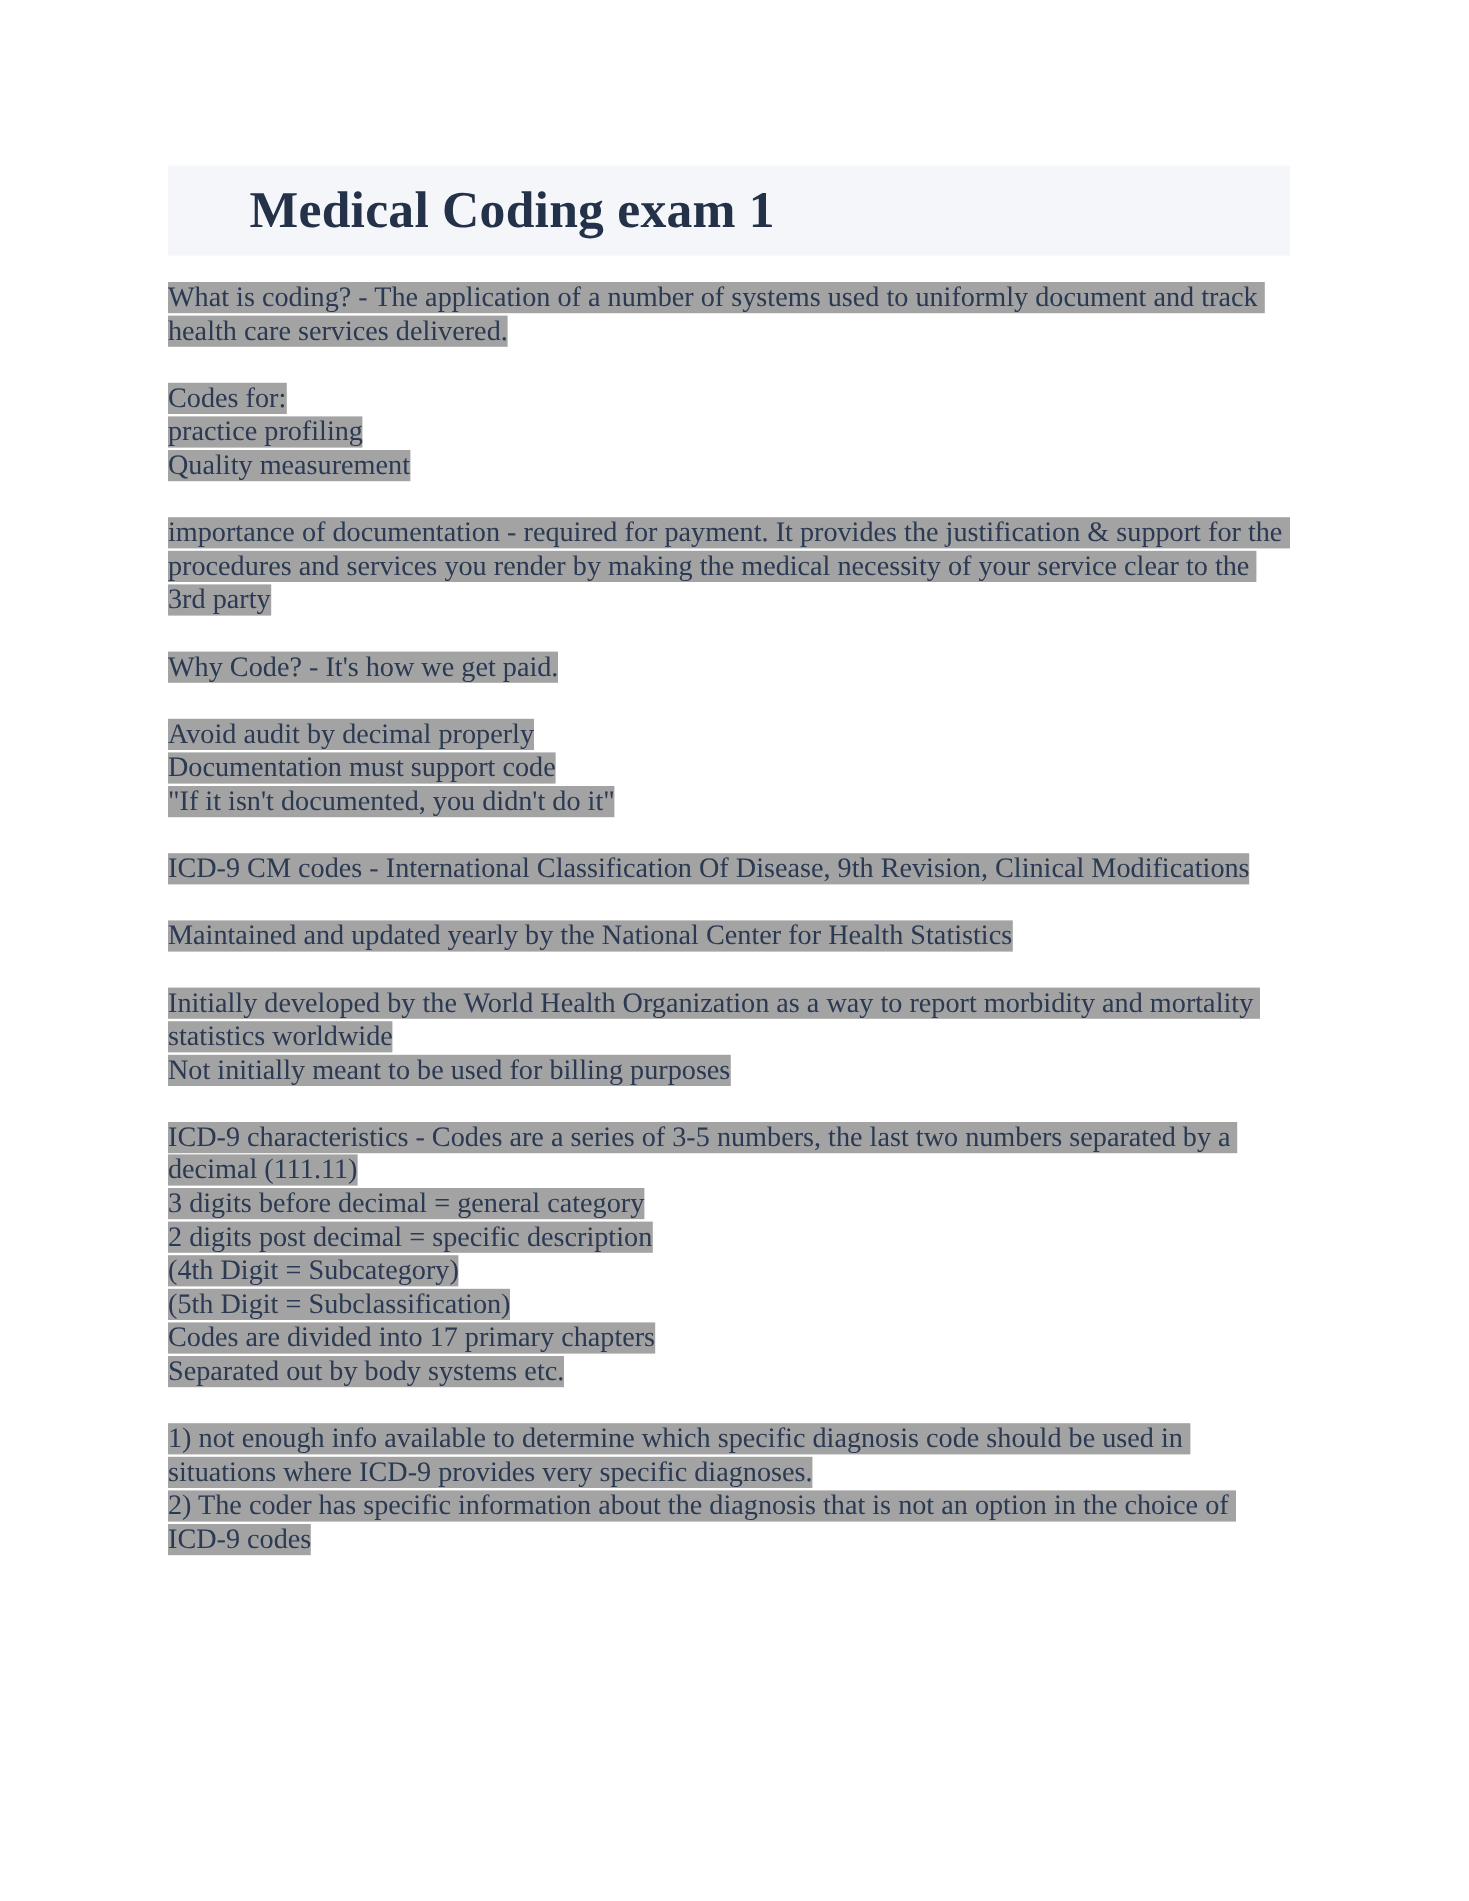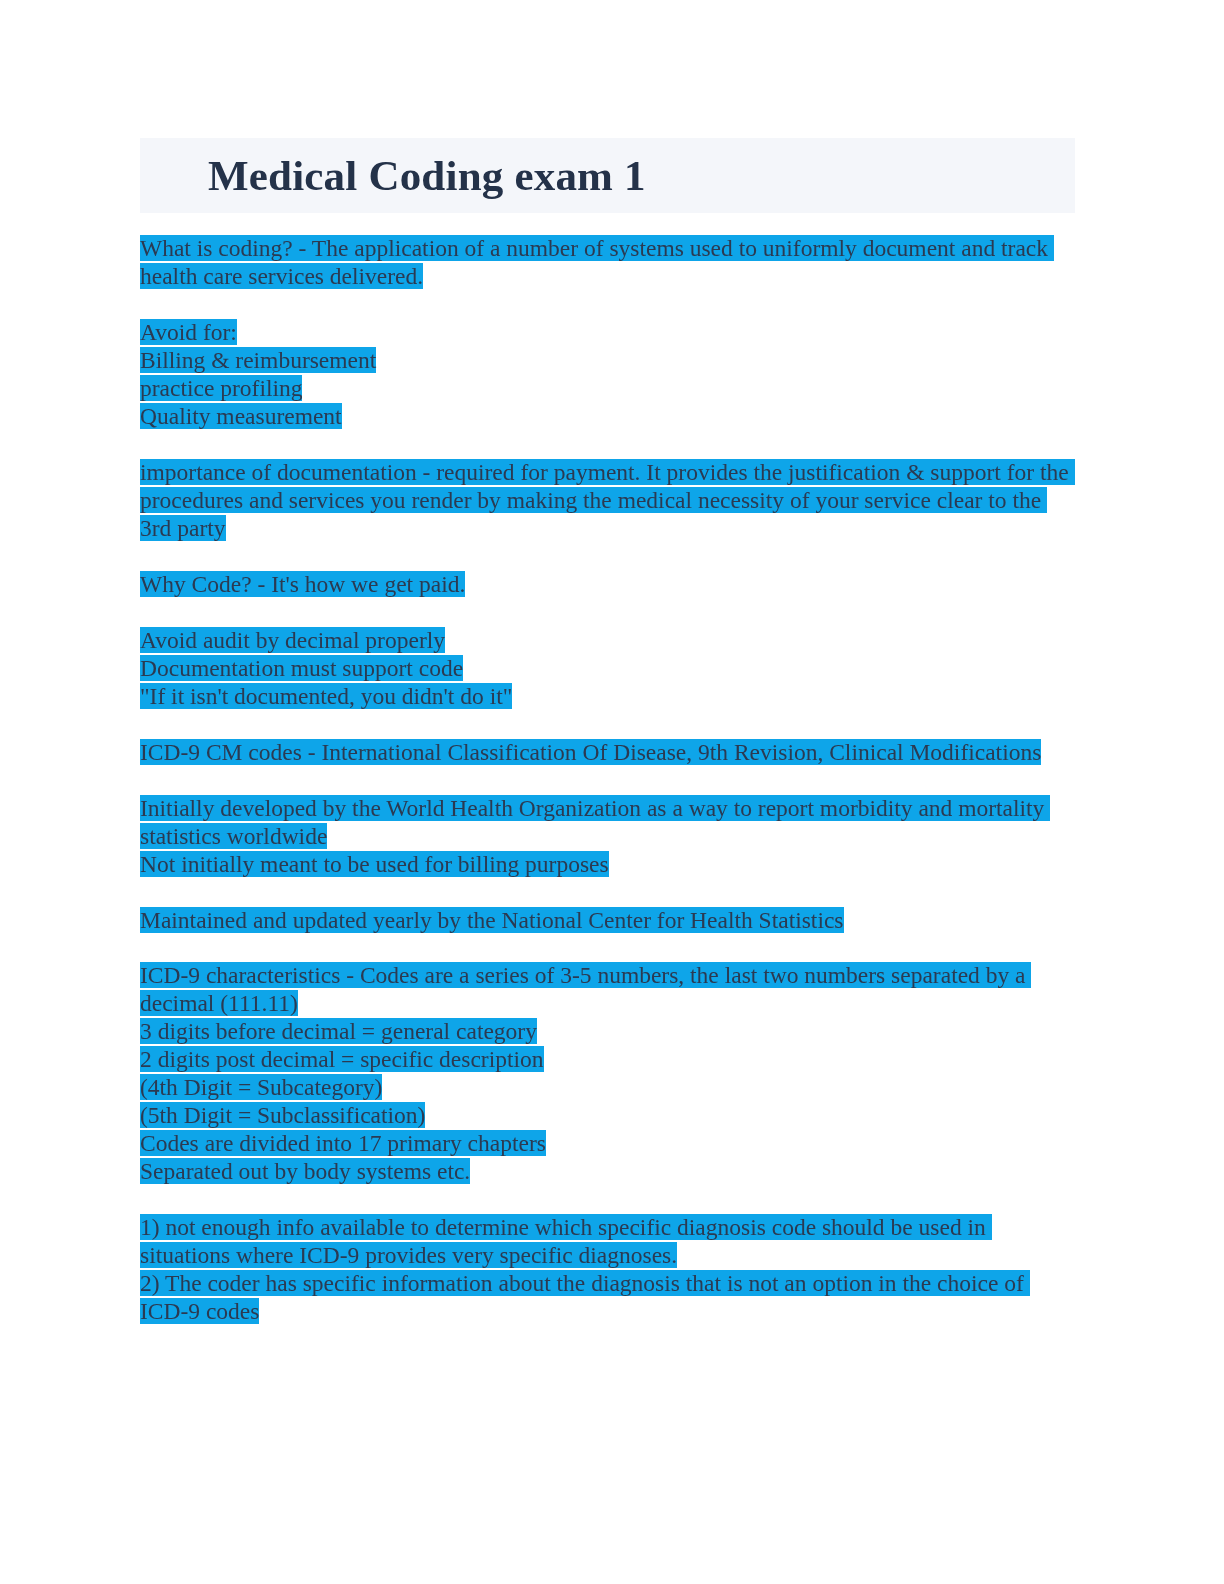--- a/index.html
+++ b/index.html
@@ -47,65 +47,64 @@
     margin: 0 0 28px 0;
   }
   .line {
     font-size: 23.5px;
     line-height: 1.19;
     color: #2b3a52;
     margin: 0;
     white-space: pre-wrap;
   }
   .line > span.hl {
-    background: #0ea5e9;
+    background: #a3a3a3;
     box-decoration-break: clone;
     -webkit-box-decoration-break: clone;
   }
 </style>
 </head>
 <body>
 
 <div class="page">
   <div class="content">
 
     <div class="title-band">
       <h1>Medical Coding exam 1</h1>
     </div>
 
     <div id="blocks-container">
         <div class="block">
           <p class="line"><span class="hl">What is coding? - The application of a number of systems used to uniformly document and track health care services delivered.</span></p>
         </div>
         <div class="block">
-          <p class="line"><span class="hl">Avoid for:</span></p>
-          <p class="line"><span class="hl">Billing &amp; reimbursement</span></p>
+          <p class="line"><span class="hl">Codes for:</span></p>
           <p class="line"><span class="hl">practice profiling</span></p>
           <p class="line"><span class="hl">Quality measurement</span></p>
         </div>
         <div class="block">
           <p class="line"><span class="hl">importance of documentation - required for payment. It provides the justification &amp; support for the procedures and services you render by making the medical necessity of your service clear to the 3rd party</span></p>
         </div>
         <div class="block">
           <p class="line"><span class="hl">Why Code? - It's how we get paid.</span></p>
         </div>
         <div class="block">
           <p class="line"><span class="hl">Avoid audit by decimal properly</span></p>
           <p class="line"><span class="hl">Documentation must support code</span></p>
           <p class="line"><span class="hl">"If it isn't documented, you didn't do it"</span></p>
         </div>
         <div class="block">
           <p class="line"><span class="hl">ICD-9 CM codes - International Classification Of Disease, 9th Revision, Clinical Modifications</span></p>
         </div>
         <div class="block">
+          <p class="line"><span class="hl">Maintained and updated yearly by the National Center for Health Statistics</span></p>
+        </div>
+        <div class="block">
           <p class="line"><span class="hl">Initially developed by the World Health Organization as a way to report morbidity and mortality statistics worldwide</span></p>
           <p class="line"><span class="hl">Not initially meant to be used for billing purposes</span></p>
-        </div>
-        <div class="block">
-          <p class="line"><span class="hl">Maintained and updated yearly by the National Center for Health Statistics</span></p>
         </div>
         <div class="block">
           <p class="line"><span class="hl">ICD-9 characteristics - Codes are a series of 3-5 numbers, the last two numbers separated by a decimal (111.11)</span></p>
           <p class="line"><span class="hl">3 digits before decimal = general category</span></p>
           <p class="line"><span class="hl">2 digits post decimal = specific description</span></p>
           <p class="line"><span class="hl">(4th Digit = Subcategory)</span></p>
           <p class="line"><span class="hl">(5th Digit = Subclassification)</span></p>
           <p class="line"><span class="hl">Codes are divided into 17 primary chapters</span></p>
           <p class="line"><span class="hl">Separated out by body systems etc.</span></p>
         </div>

